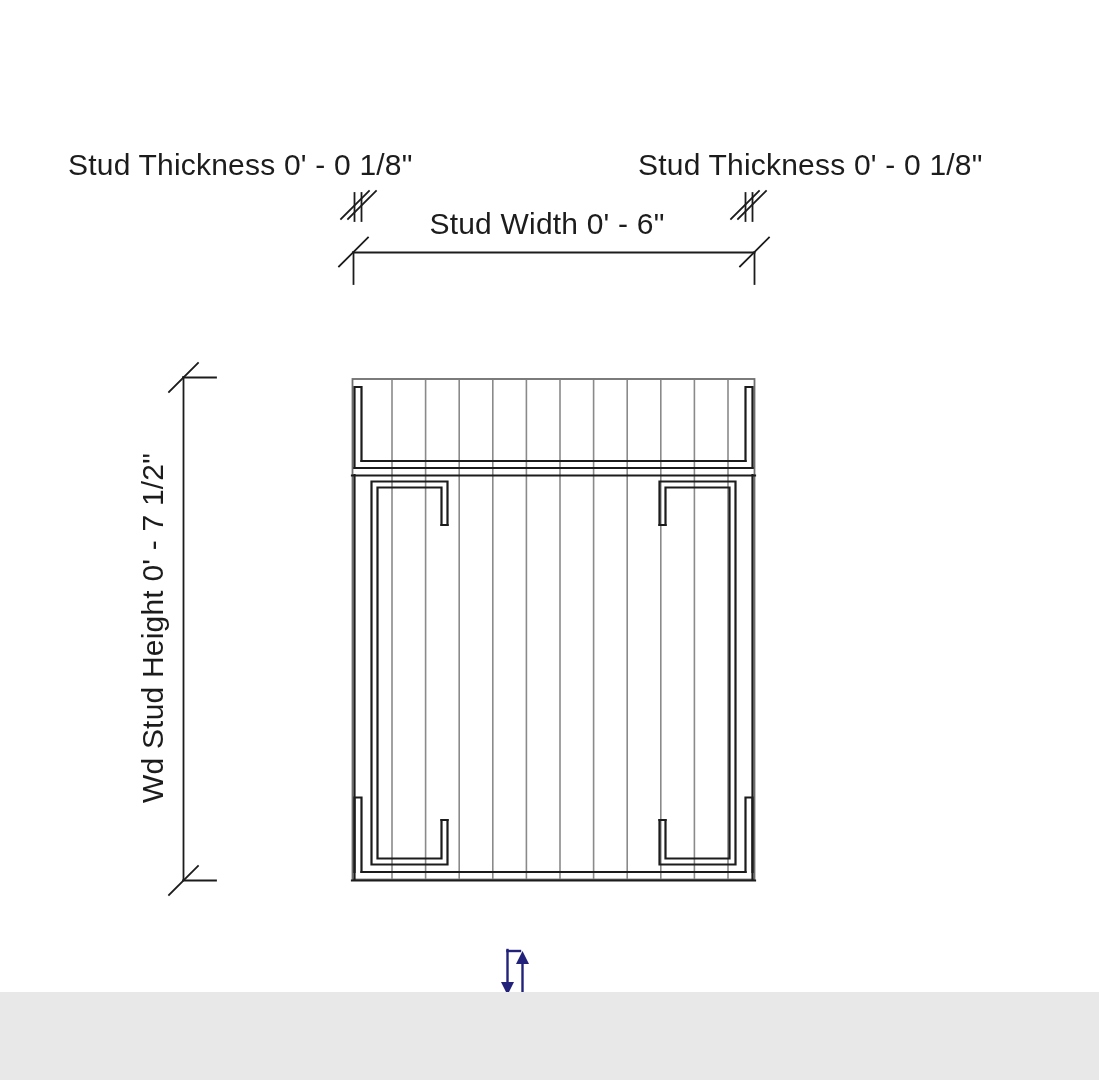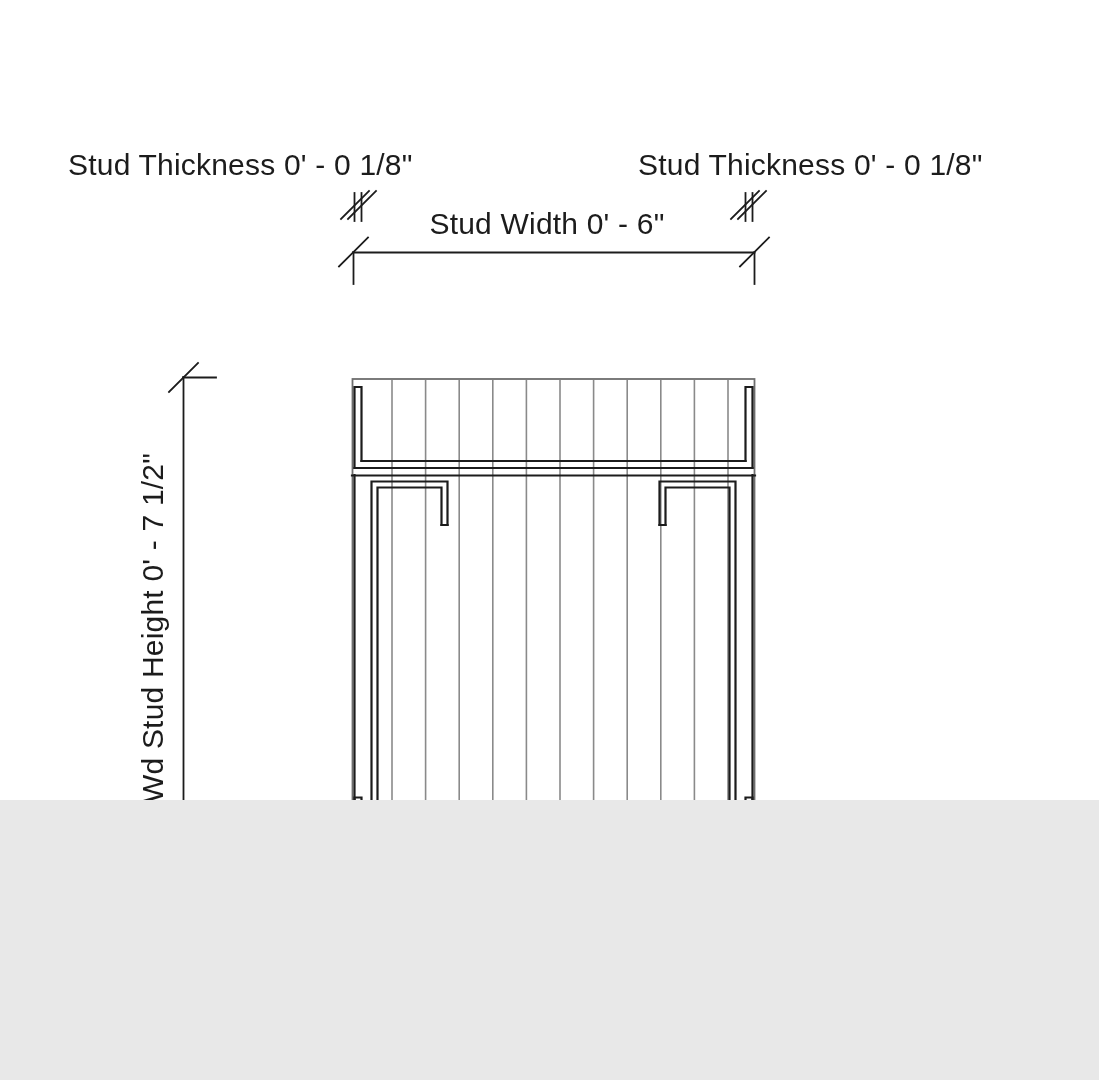--- a/index.html
+++ b/index.html
@@ -1,19 +1,19 @@
 <!DOCTYPE html>
 <html style="--background: #ffffff; --line: #1c1c1c; --hatch: #8a8a8a; --boundary: #6e6e6e; --flip-control: #22227a;"><head>
 <meta charset="utf-8">
 <style>
   html,body{margin:0;padding:0;}
   body{background:#e8e8e8;font-family:"Liberation Sans", sans-serif;}
   #canvas{
     position:relative;
-    width:1099px;height:800px;
+    width:1099px;height:992px;
     background:var(--background,#fff);
     overflow:hidden;
   }
   #linework{position:absolute;left:0;top:0;}
   .dim-text{
     position:absolute;
     font-family:"Liberation Sans", sans-serif;
     font-size:30px;
     line-height:1;
     letter-spacing:0.2px;

